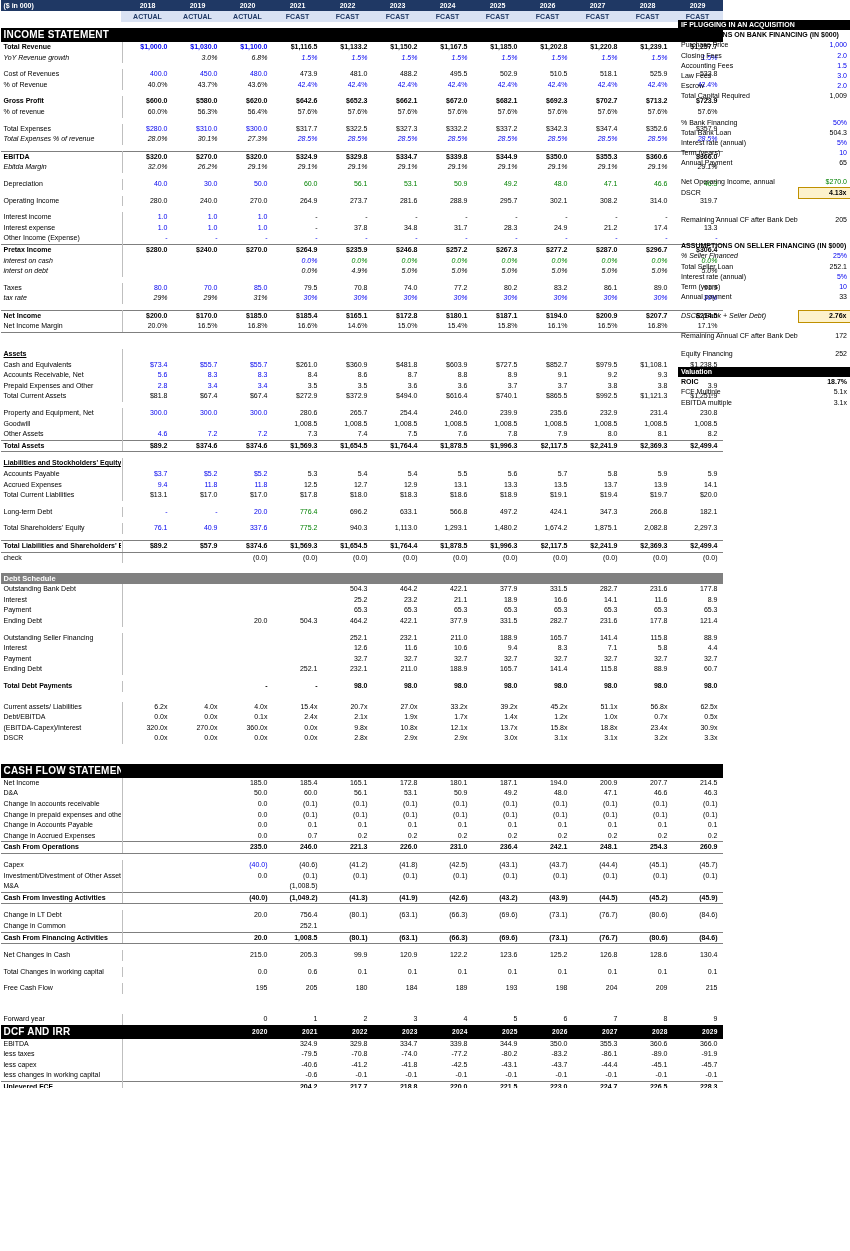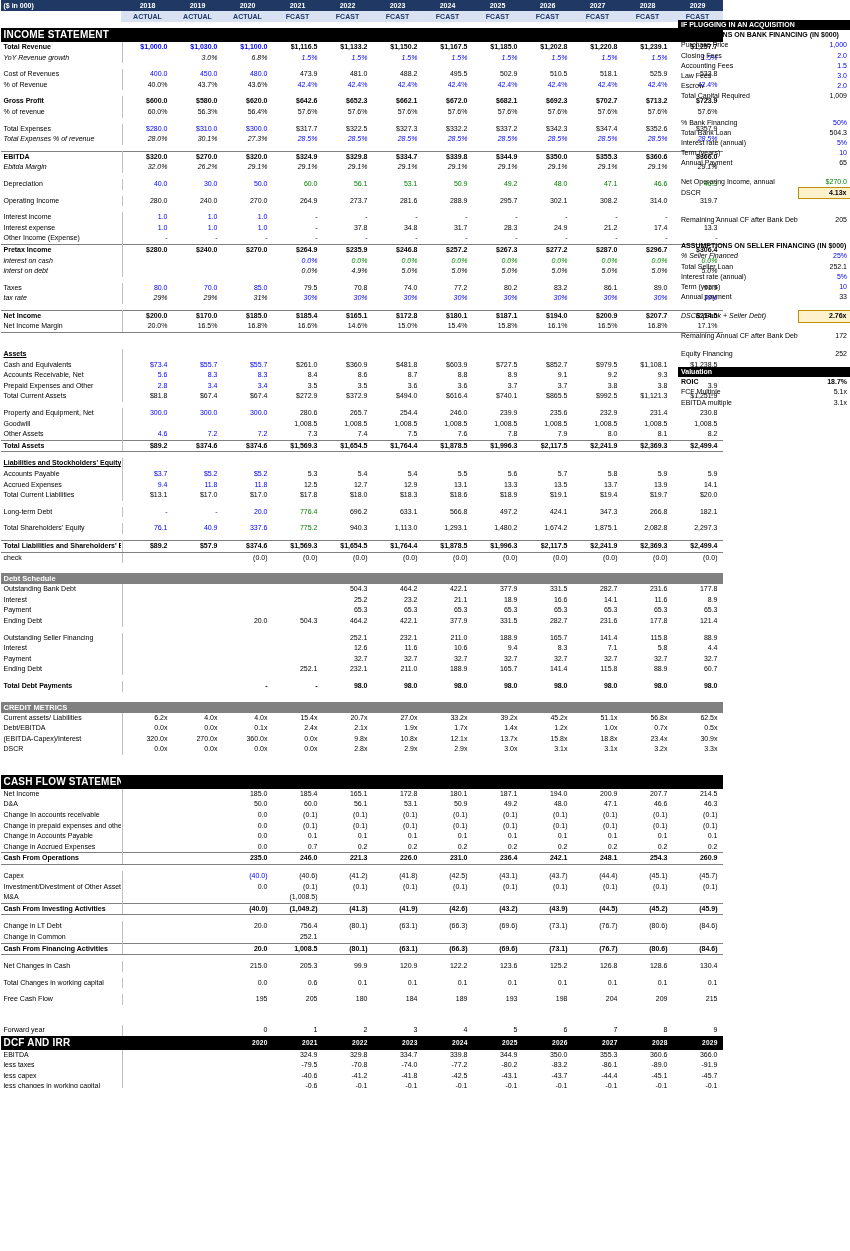--- a/index.html
+++ b/index.html
@@ -979,24 +979,20 @@
             <td class="num b">98.0</td>
             <td class="num b">98.0</td>
             <td class="num b">98.0</td>
             <td class="num b">98.0</td>
             <td class="num b">98.0</td>
             <td class="num b">98.0</td>
           </tr>
           <tr class="sp2">
             <td colspan="14"></td>
           </tr>
-          <tr class="banner-gry">
-            <td class="lbl">CREDIT METRICS</td>
-            <td colspan="13"></td>
-          </tr>
           <tr>
             <td class="lbl ">Current assets/ Liabilities</td>
             <td class="vsep"></td>
             <td class="num">6.2x</td>
             <td class="num">4.0x</td>
             <td class="num">4.0x</td>
             <td class="num">15.4x</td>
             <td class="num">20.7x</td>
             <td class="num">27.0x</td>
             <td class="num">33.2x</td>

